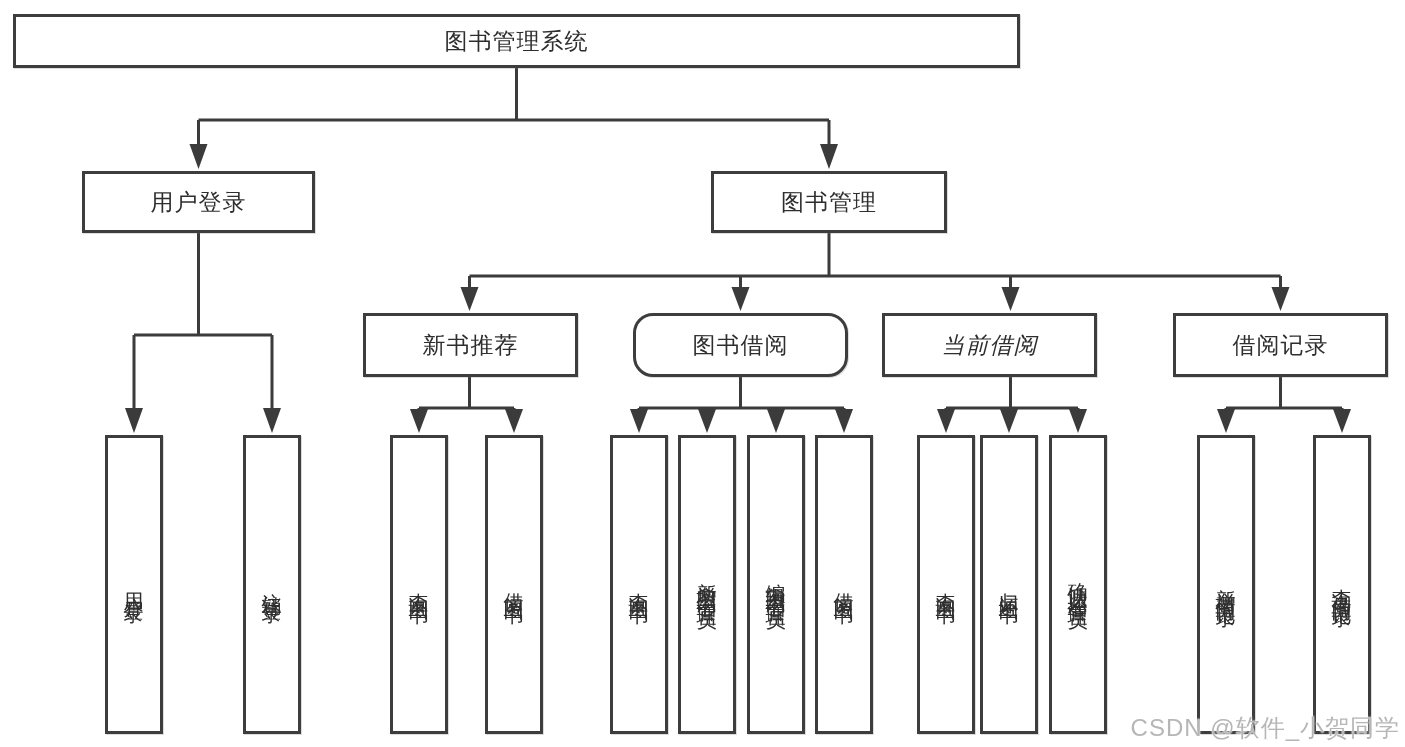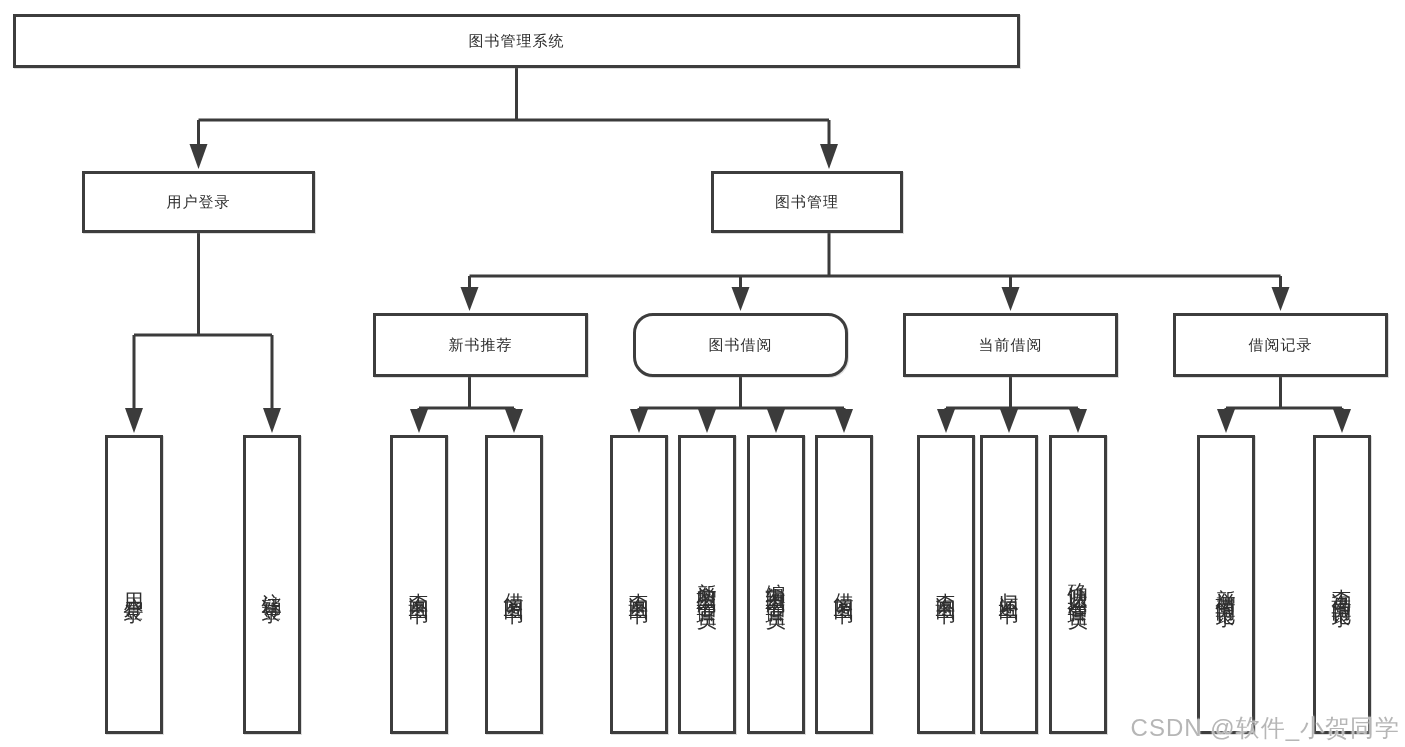--- a/index.html
+++ b/index.html
@@ -24,42 +24,42 @@
     background: #ffffff;
     border: 3px solid #3d3d3d;
     display: flex;
     align-items: center;
     justify-content: center;
     color: #2e2e2e;
     z-index: 2;
     box-shadow: 1px 1px 0 rgba(120,120,120,0.25);
   }
   .box .lbl {
-    font-size: 15px;
+    font-size: 23px;
     letter-spacing: 1px;
     white-space: nowrap;
   }
   .vbox .lbl {
     writing-mode: vertical-rl;
     text-orientation: mixed;
     font-size: 20px;
     letter-spacing: 4px;
     line-height: 1;
     white-space: nowrap;
   }
   
   .n-root  { left: 13px;  top: 14px;  width: 1007px; height: 54px; }
   
   .n-l2a   { left: 82px;  top: 171px; width: 233px;  height: 62px; }
-  .n-l2b   { left: 711px; top: 171px; width: 192px;  height: 62px; }
+  .n-l2b   { left: 711px; top: 171px; width: 236px;  height: 62px; }
   
   .n-l3    { top: 313px; width: 215px; height: 64px; }
-  .n-l3a   { left: 373px;  }
+  .n-l3a   { left: 363px;  }
   .n-l3b   { left: 633px; border-radius: 20px;  }
-  .n-l3c   { left: 903px;  }
+  .n-l3c   { left: 882px; font-style: italic;  }
   .n-l3d   { left: 1173px; }
   
   .leaf    { top: 435px; width: 58px; height: 299px; }
   .lf1  { left: 105px;  }
   .lf2  { left: 243px;  }
   .lf3  { left: 390px;  }
   .lf4  { left: 485px;  }
   .lf5  { left: 610px;  }
   .lf6  { left: 678px;  }
   .lf7  { left: 747px;  }

